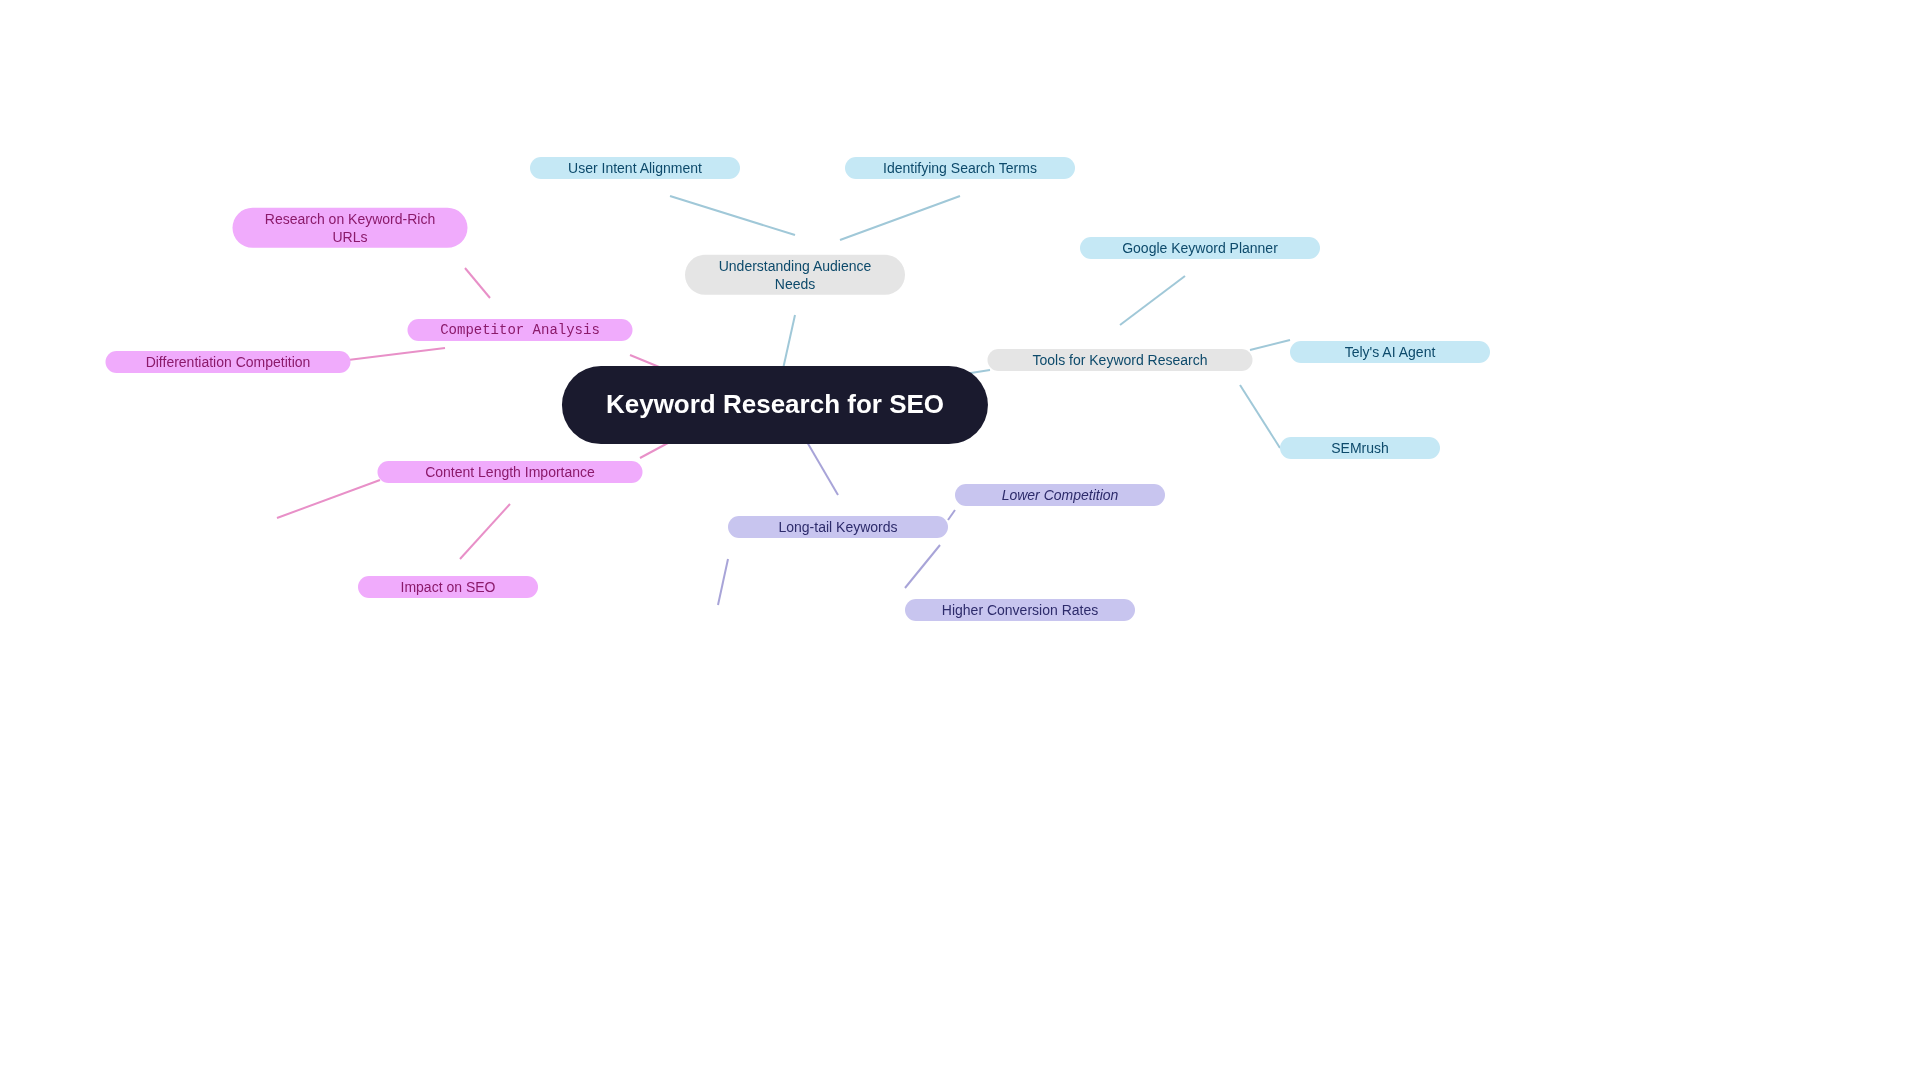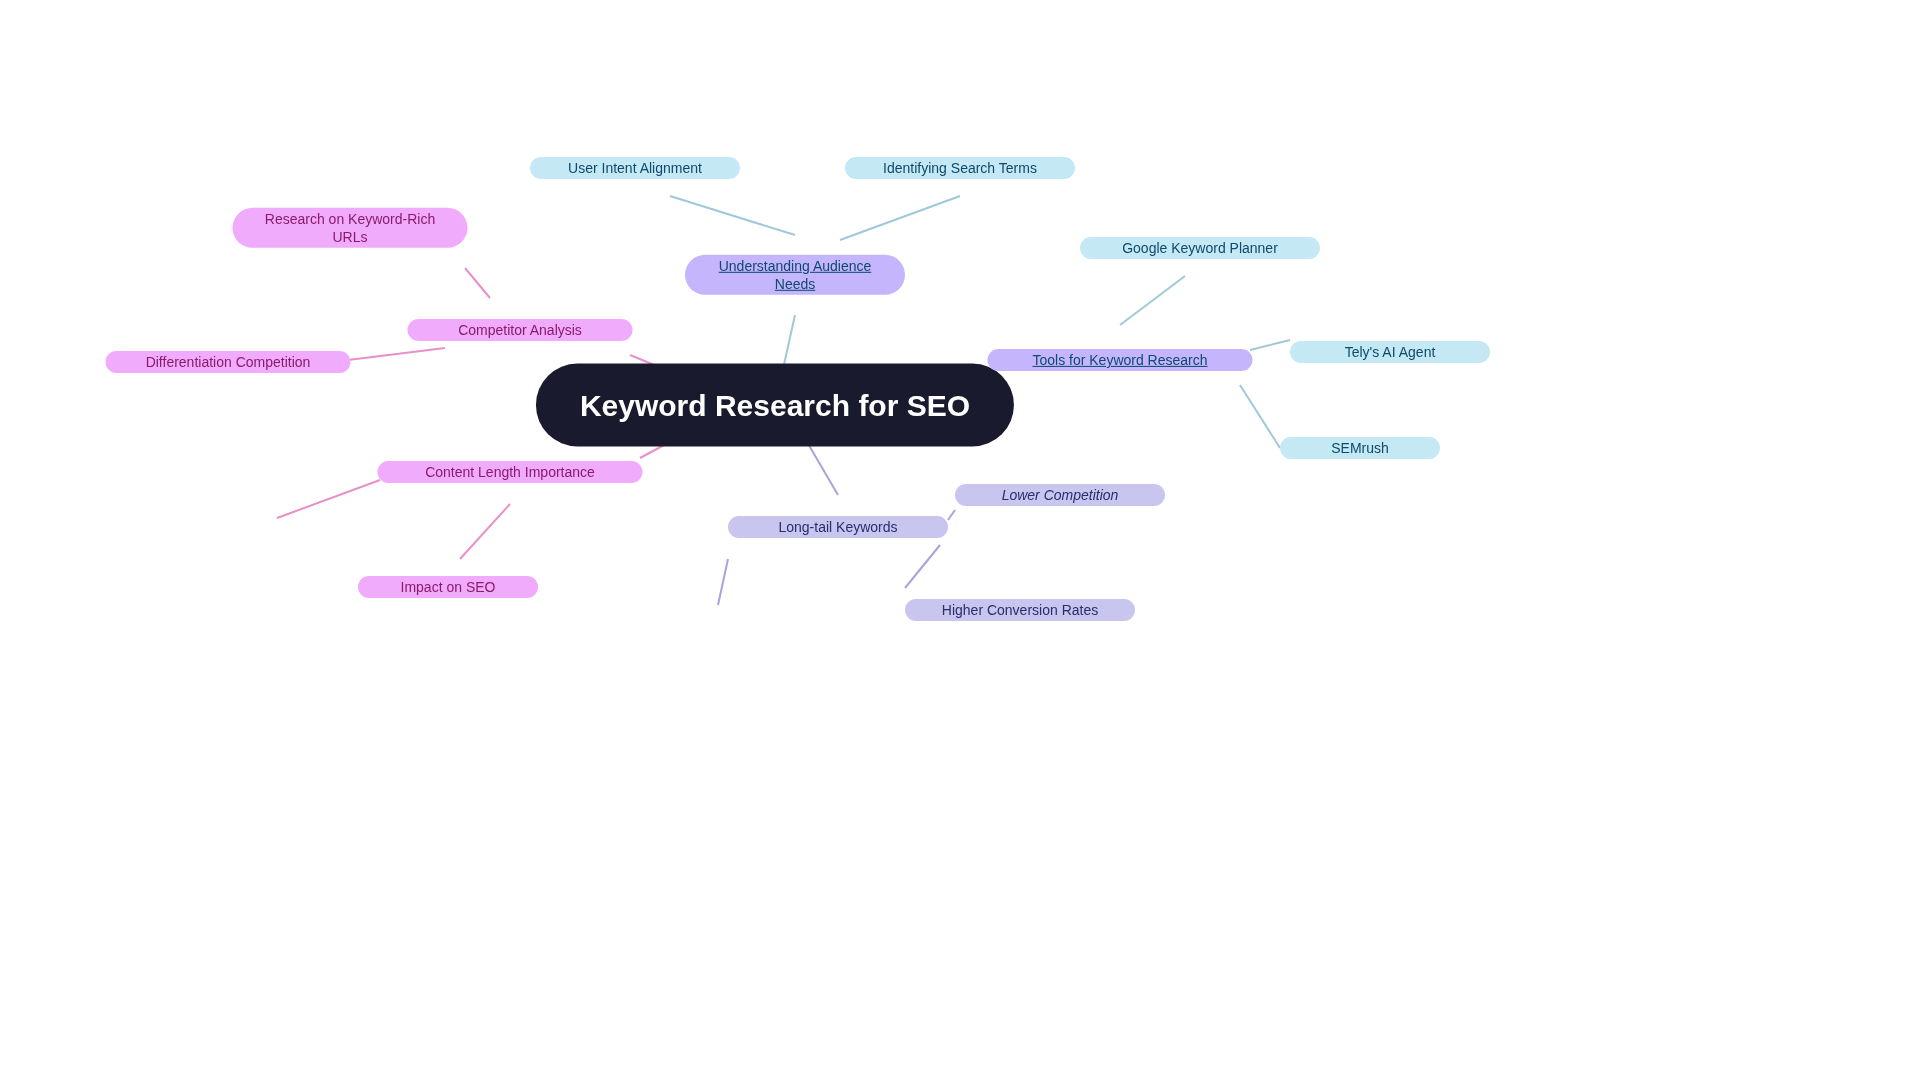--- a/index.html
+++ b/index.html
@@ -26,30 +26,29 @@
       text-align: center;
       font-size: 14px;
       font-weight: 500;
       line-height: 1.3;
       padding: 2px 24px;
       transform: translate(-50%, -50%);
     }
     .node-center {
       background: #1a1a2e;
       color: #ffffff;
-      font-size: 30px;
+      font-size: 26px;
       font-weight: 600;
       padding: 22px 44px;
       border-radius: 50px;
     }
     .node-blue {
-      background: #c4b5fd;
+      background: #e5e5e5;
       color: #0d4a6b;
       border: none;
-      text-decoration: underline;
     }
     .node-pink {
       background: #f0abfc;
       color: #8b1a6b;
       border: none;
     }
     .node-purple {
       background: #c8c5ef;
       color: #2d2b6b;
       border: none;
@@ -130,19 +129,19 @@
   <div class="node node-purple" style="left: 1060px; top: 495px; width: 210px; font-style: italic;">Lower Competition</div>
 
   <div class="node node-purple" style="left: 1020px; top: 610px; width: 230px;">Higher Conversion Rates</div>
 
 
   <div class="node node-pink" style="left: 510px; top: 472px; width: 265px;">Content Length Importance</div>
 
   <div class="node node-pink" style="left: 448px; top: 587px; width: 180px;">Impact on SEO</div>
 
 
-  <div class="node node-pink" style="left: 520px; top: 330px; width: 225px;">Competitor Analysis</div>
+  <div class="node node-pink" style="left: 520px; top: 330px; width: 225px; font-family: Liberation Mono, monospace;">Competitor Analysis</div>
 
   <div class="node node-pink" style="left: 350px; top: 228px; width: 235px; white-space: pre-line;">Research on Keyword-Rich
 URLs</div>
 
   <div class="node node-pink" style="left: 228px; top: 362px; width: 245px;">Differentiation Competition</div>
 </div>
 
 </body></html>

